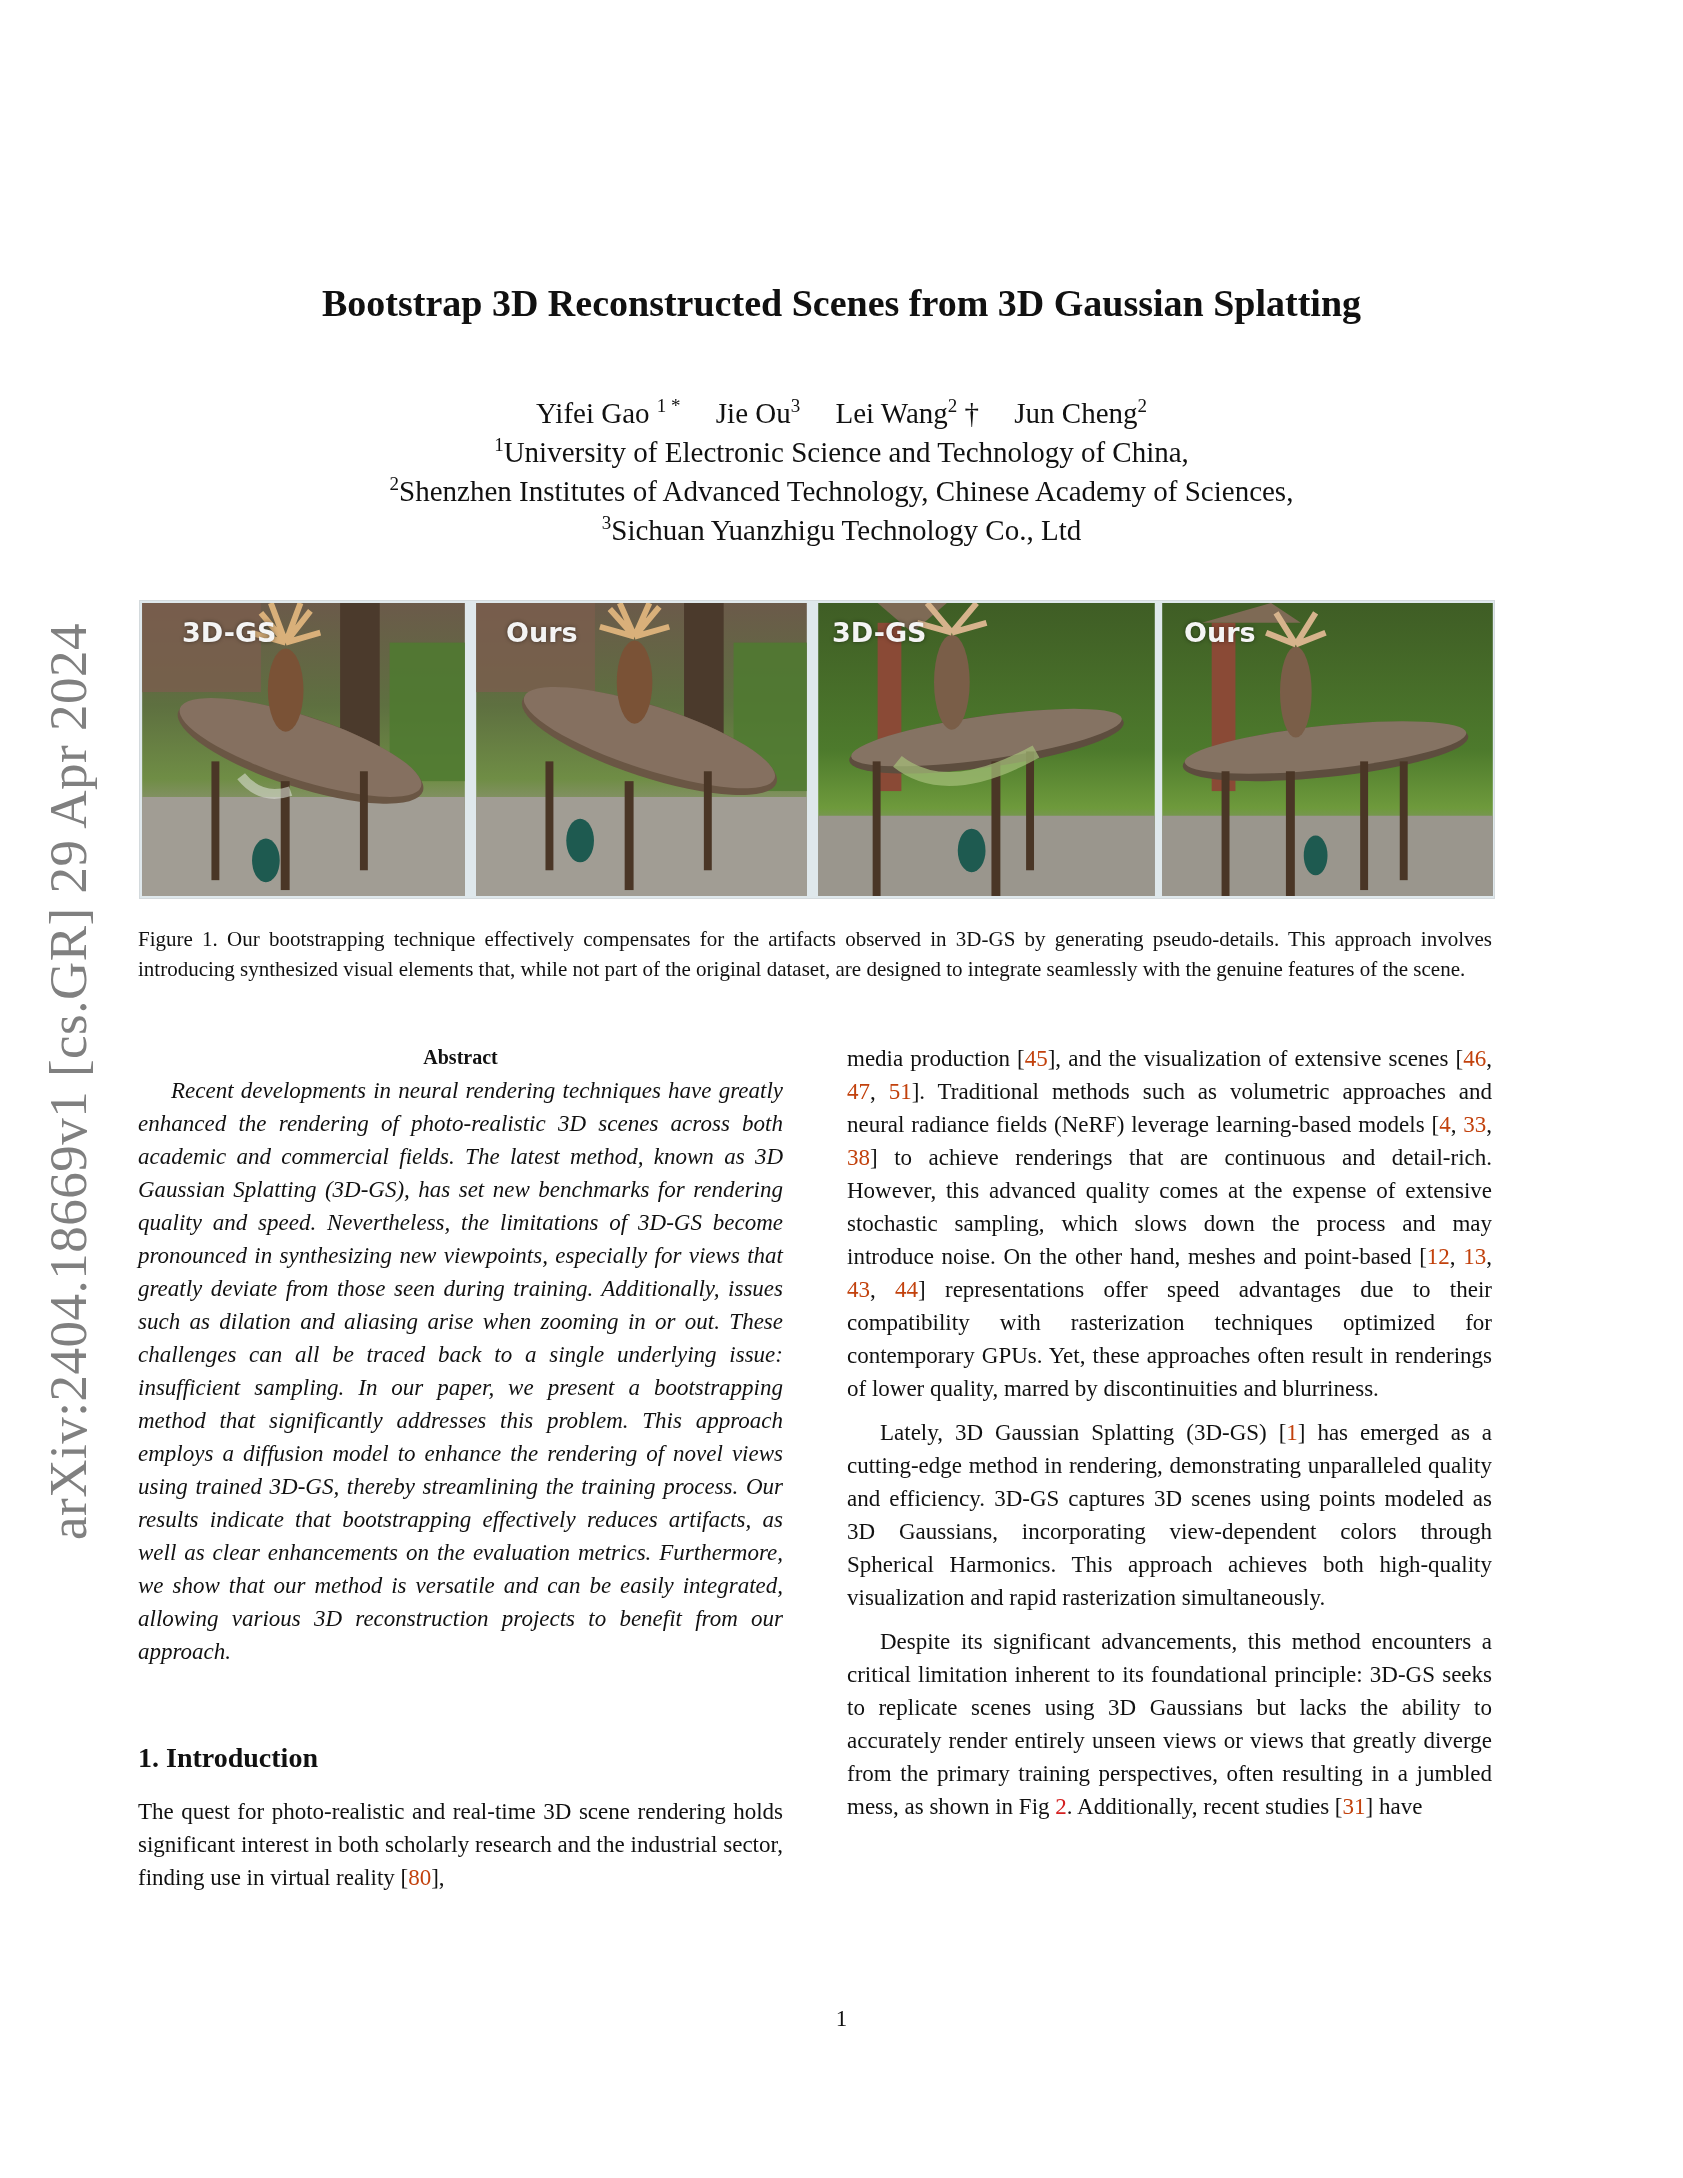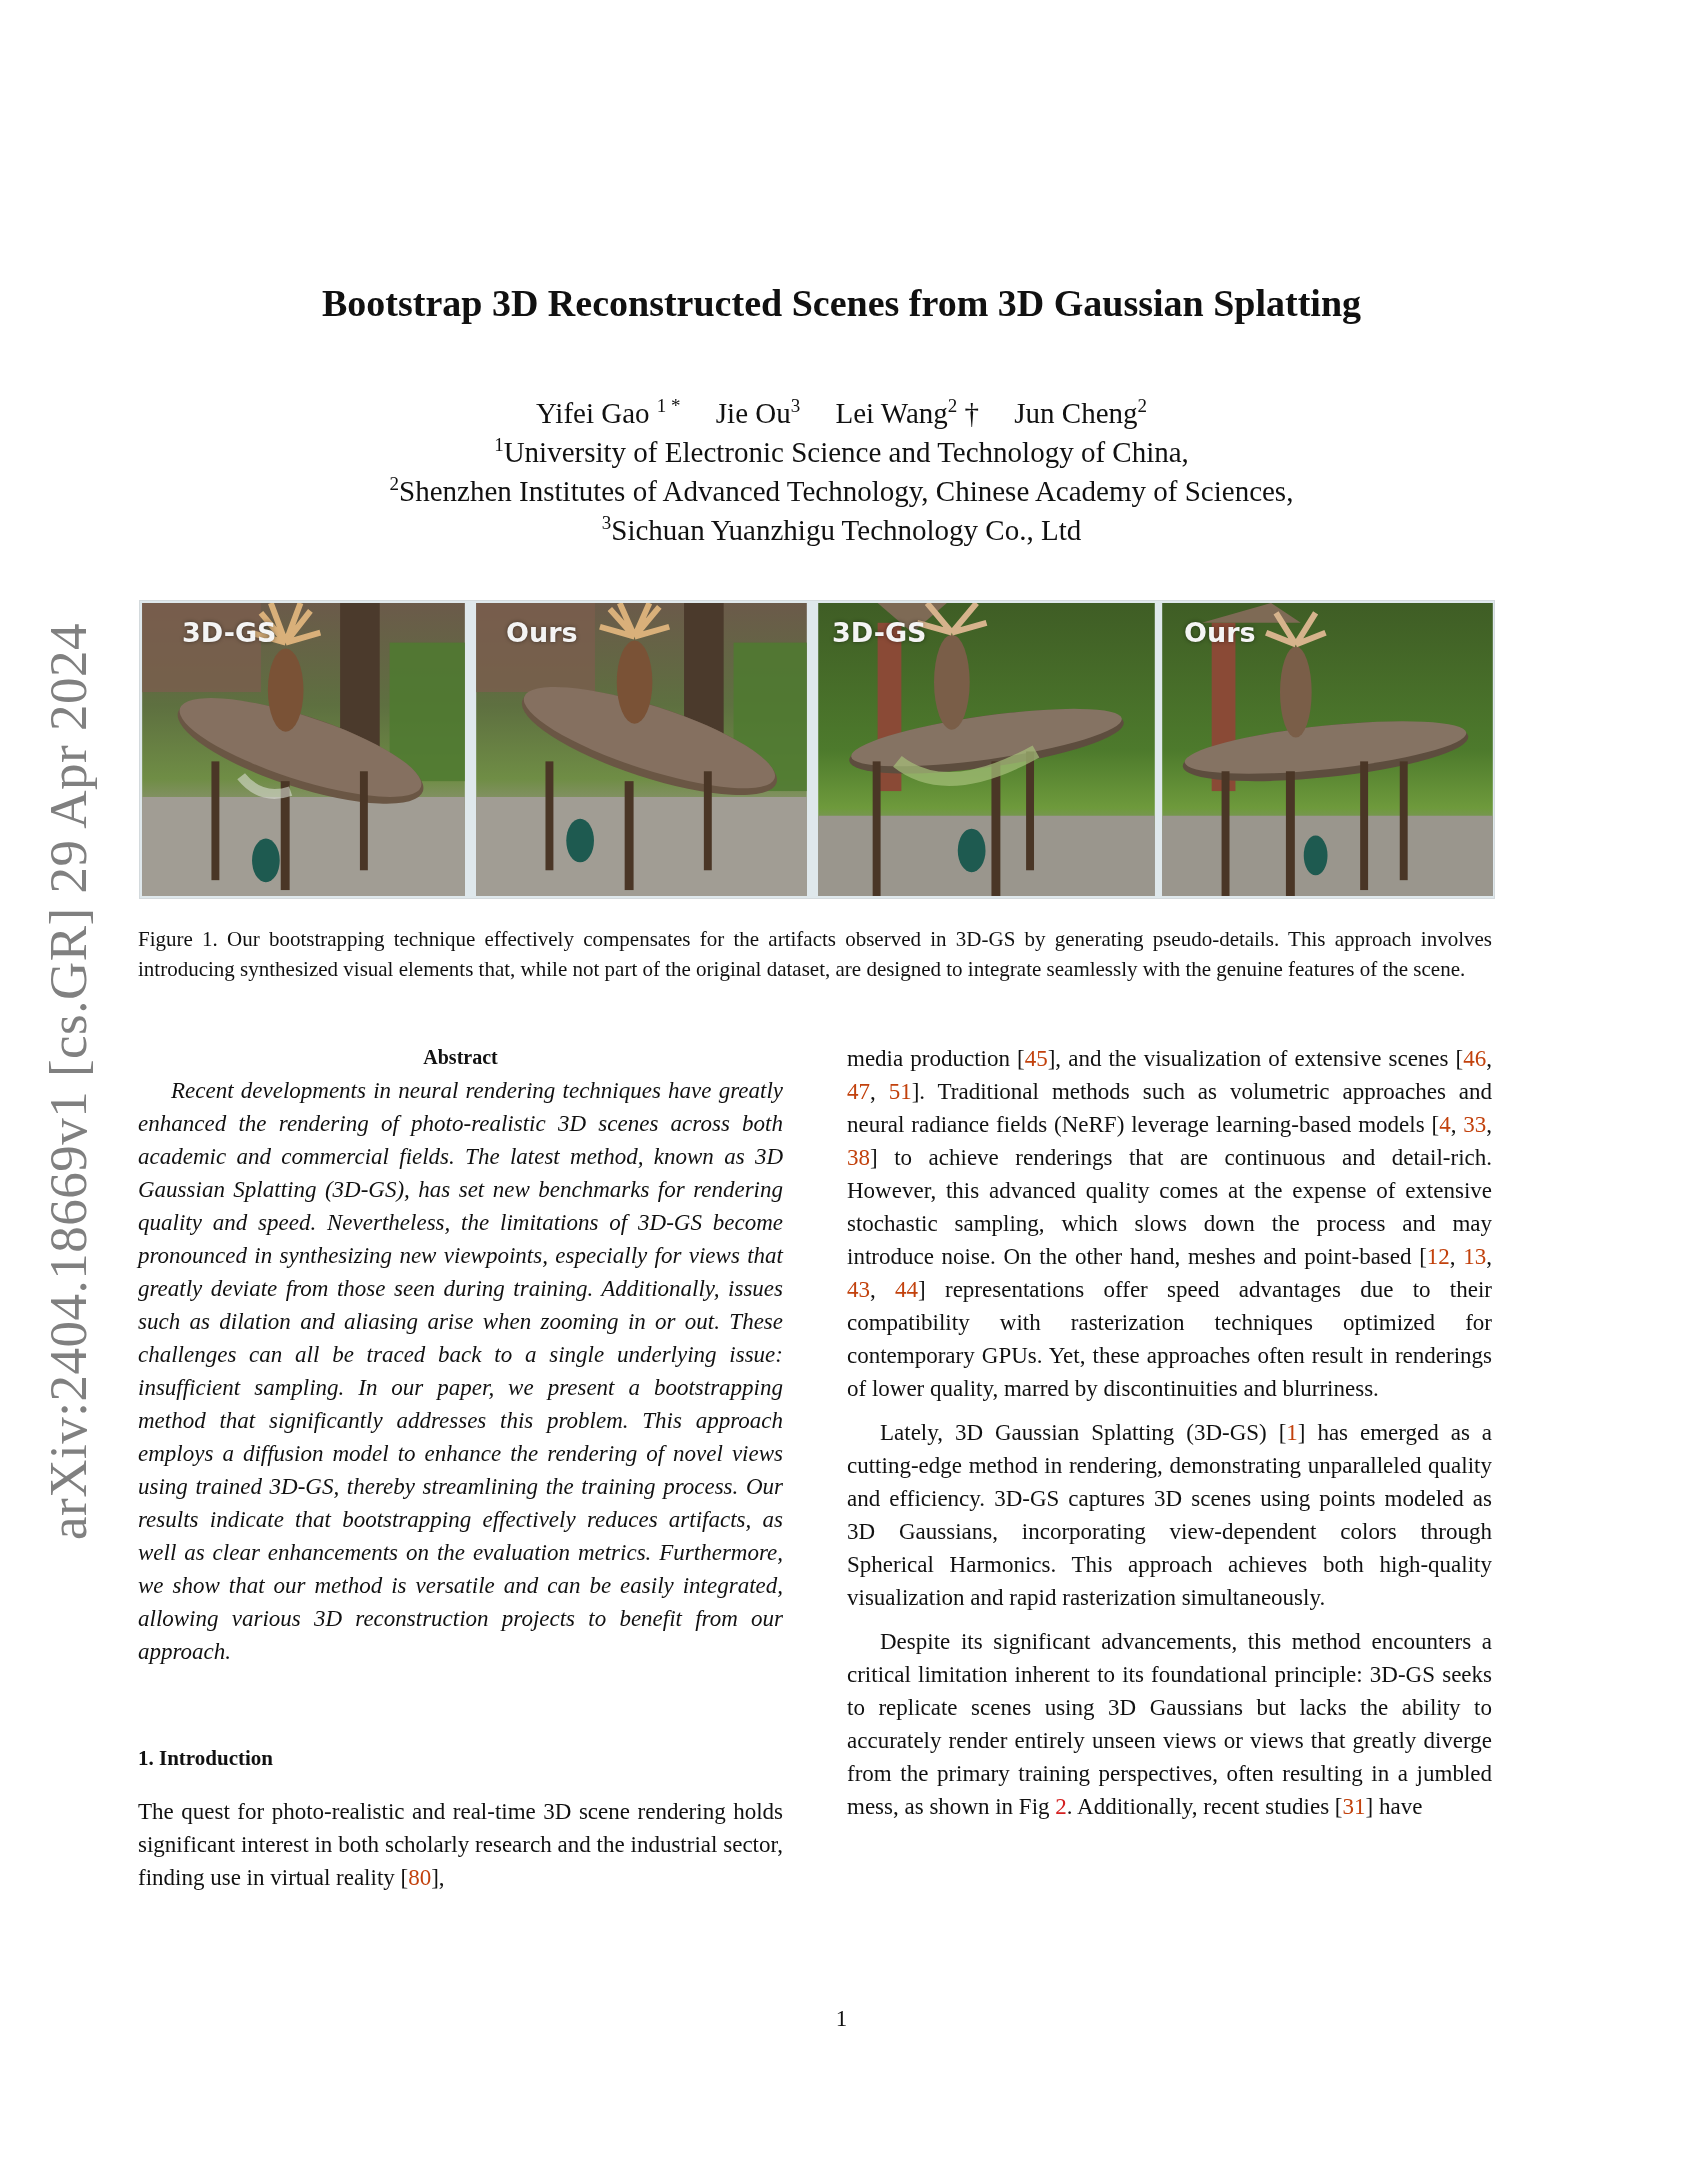--- a/index.html
+++ b/index.html
@@ -51,21 +51,21 @@
   }
 
   .col { position: absolute; width: 645px; font-size: 23px; line-height: 33px; }
   .col p { margin: 0; text-align: justify; }
   .col-left { left: 138px; top: 1040px; }
   .col-right { left: 847px; top: 1042px; }
   .abs-head { text-align: center; font-weight: bold; font-size: 20px; line-height: 34px; margin: 0; }
   .abstract { font-style: italic; }
   .indent { text-indent: 33px; }
   .section-head {
-    font-weight: bold; font-size: 21px; margin: 0; line-height: 34px;
+    font-weight: bold; font-size: 28px; margin: 0; line-height: 34px;
   }
   .cite { color: #c2410c; }
   .figref { color: #d42020; }
   .para-gap { margin-top: 11px !important; }
 
   .pagenum {
     position: absolute; left: 0; width: 1683px; top: 2006px;
     text-align: center; font-size: 23px;
   }
 </style>

